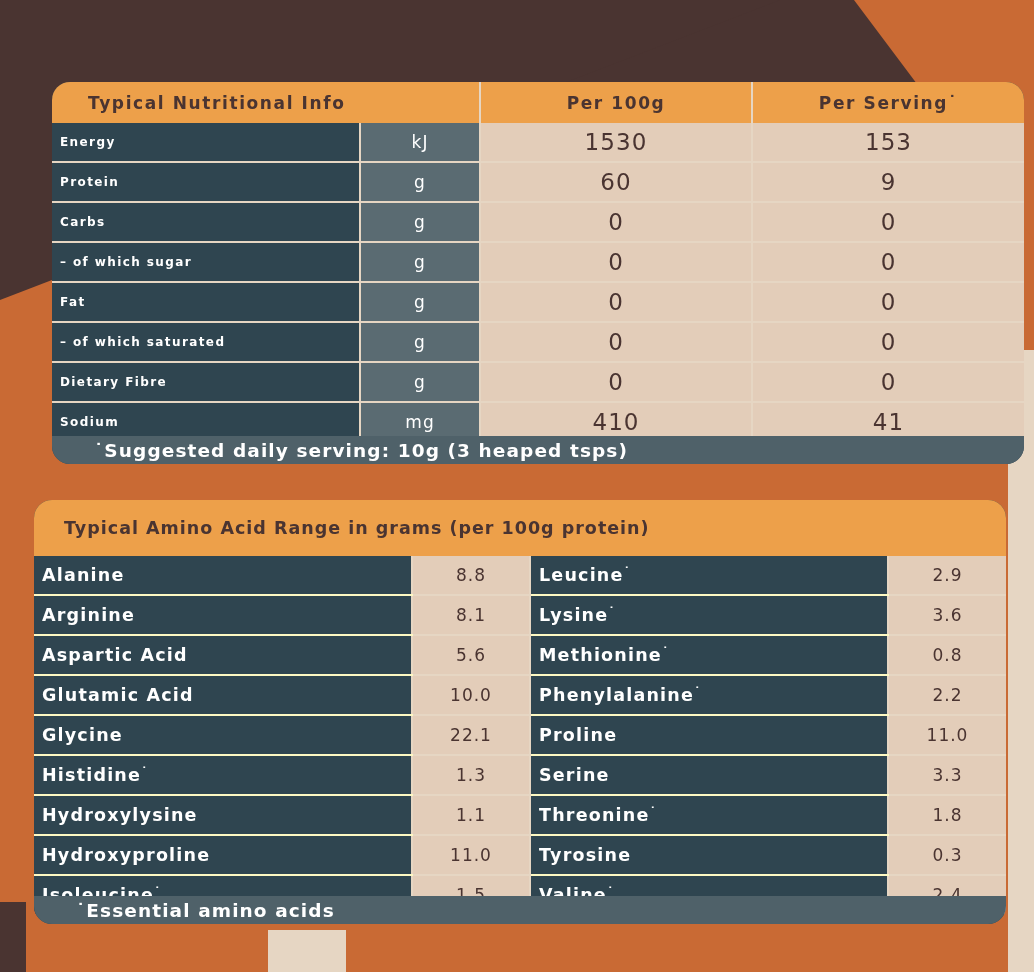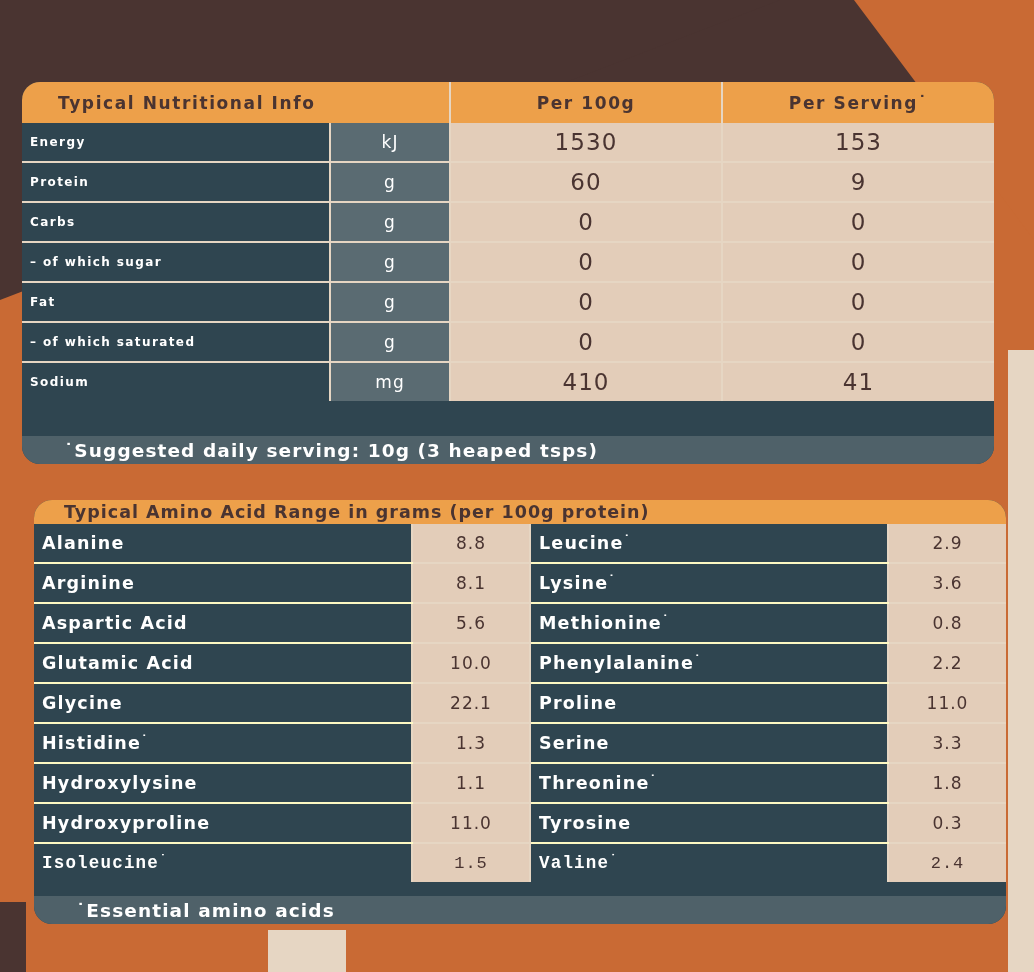--- a/index.html
+++ b/index.html
@@ -83,21 +83,21 @@
     width: 100%;
     table-layout: fixed;
   }
   td, th {
     padding: 0;
     margin: 0;
   }
 
   
   #nutrition-card {
-    left: 22px;
+    left: 52px;
     top: 82px;
     width: 972px;
     height: 382px;
   }
   #nutrition-card .hdr td {
     background: #eda04a;
     color: #4a3431;
     font-weight: bold;
     font-size: 17px;
     letter-spacing: 1.6px;
@@ -168,21 +168,21 @@
     top: 500px;
     width: 972px;
     height: 424px;
   }
   #amino-card .hdr td {
     background: #eda04a;
     color: #4a3431;
     font-weight: bold;
     font-size: 17.5px;
     letter-spacing: 1.0px;
-    height: 24px;
+    height: 56px;
     text-align: left;
     padding-left: 30px;
   }
   #amino-card td.aname {
     background: #2f4550;
     color: #ffffff;
     font-weight: bold;
     font-size: 17.5px;
     letter-spacing: 1.2px;
     height: 38px;
@@ -195,21 +195,21 @@
     background: #e3cdb9;
     color: #4a3431;
     font-size: 17px;
     letter-spacing: 1.0px;
     text-align: center;
     height: 38px;
     border-bottom: 2px solid #e6d6c3;
     border-right: 2px solid #e6d6c3;
   }
   #amino-card td.aval.lastcol { border-right: none; }
-  #amino-card tr.last td { border-bottom: none; font-family: Liberation Mono, monospace; }
+  #amino-card tr.last td { border-bottom: none; }
   .sup {
     font-size: 13px;
     vertical-align: top;
     line-height: 1;
   }
 </style>
 </head>
 <body>
 
 <div class="bg-layer">
@@ -265,20 +265,26 @@
         <td class="unitcell">g</td>
         <td class="valcell">0</td>
         <td class="valcell">0</td>
       </tr>
       <tr>
         <td class="namecell"> – of which saturated</td>
         <td class="unitcell">g</td>
         <td class="valcell">0</td>
         <td class="valcell">0</td>
       </tr>
+      <tr>
+        <td class="namecell">Dietary Fibre</td>
+        <td class="unitcell">g</td>
+        <td class="valcell">0</td>
+        <td class="valcell">0</td>
+      </tr>
       <tr class="last">
         <td class="namecell">Sodium</td>
         <td class="unitcell">mg</td>
         <td class="valcell">410</td>
         <td class="valcell">41</td>
       </tr>
     </tbody>
   </table>
   <div class="footnote">˙Suggested daily serving: 10g (3 heaped tsps)</div>
 </div>

